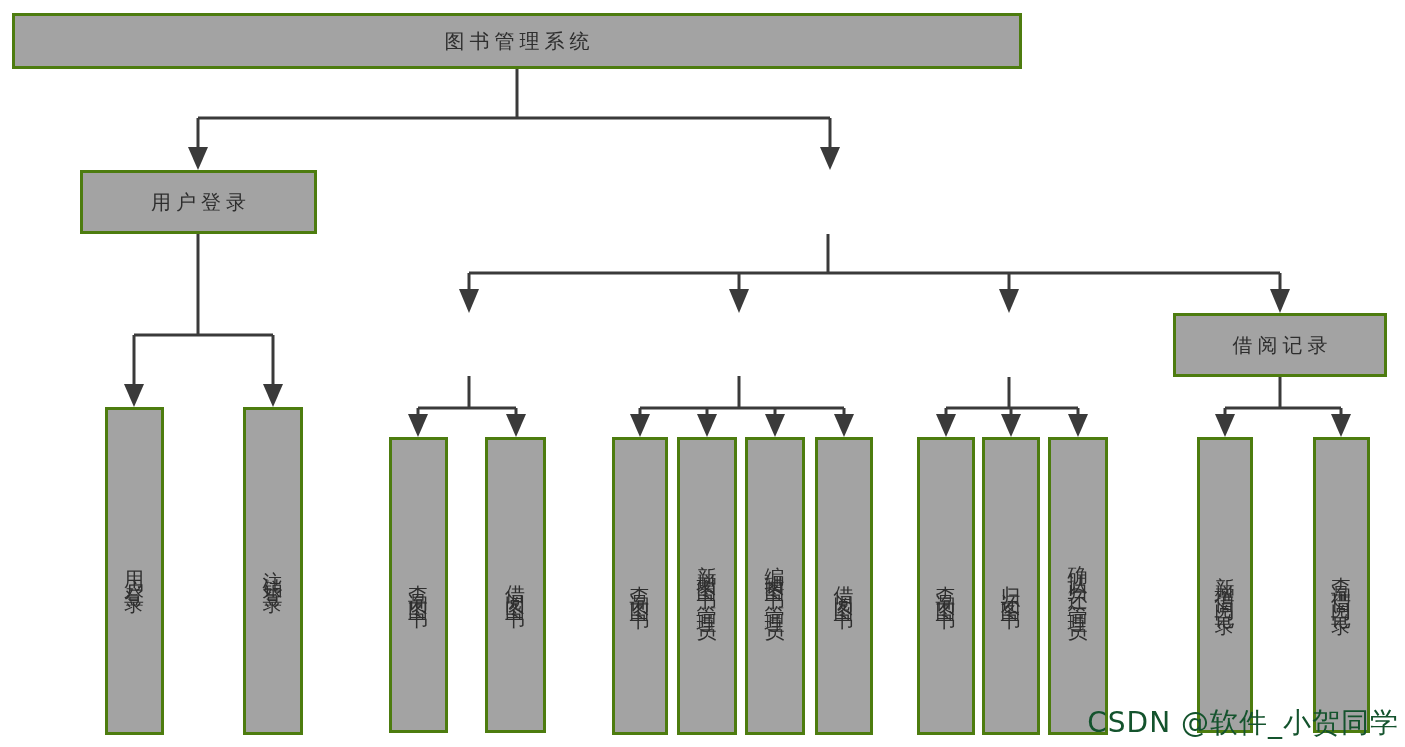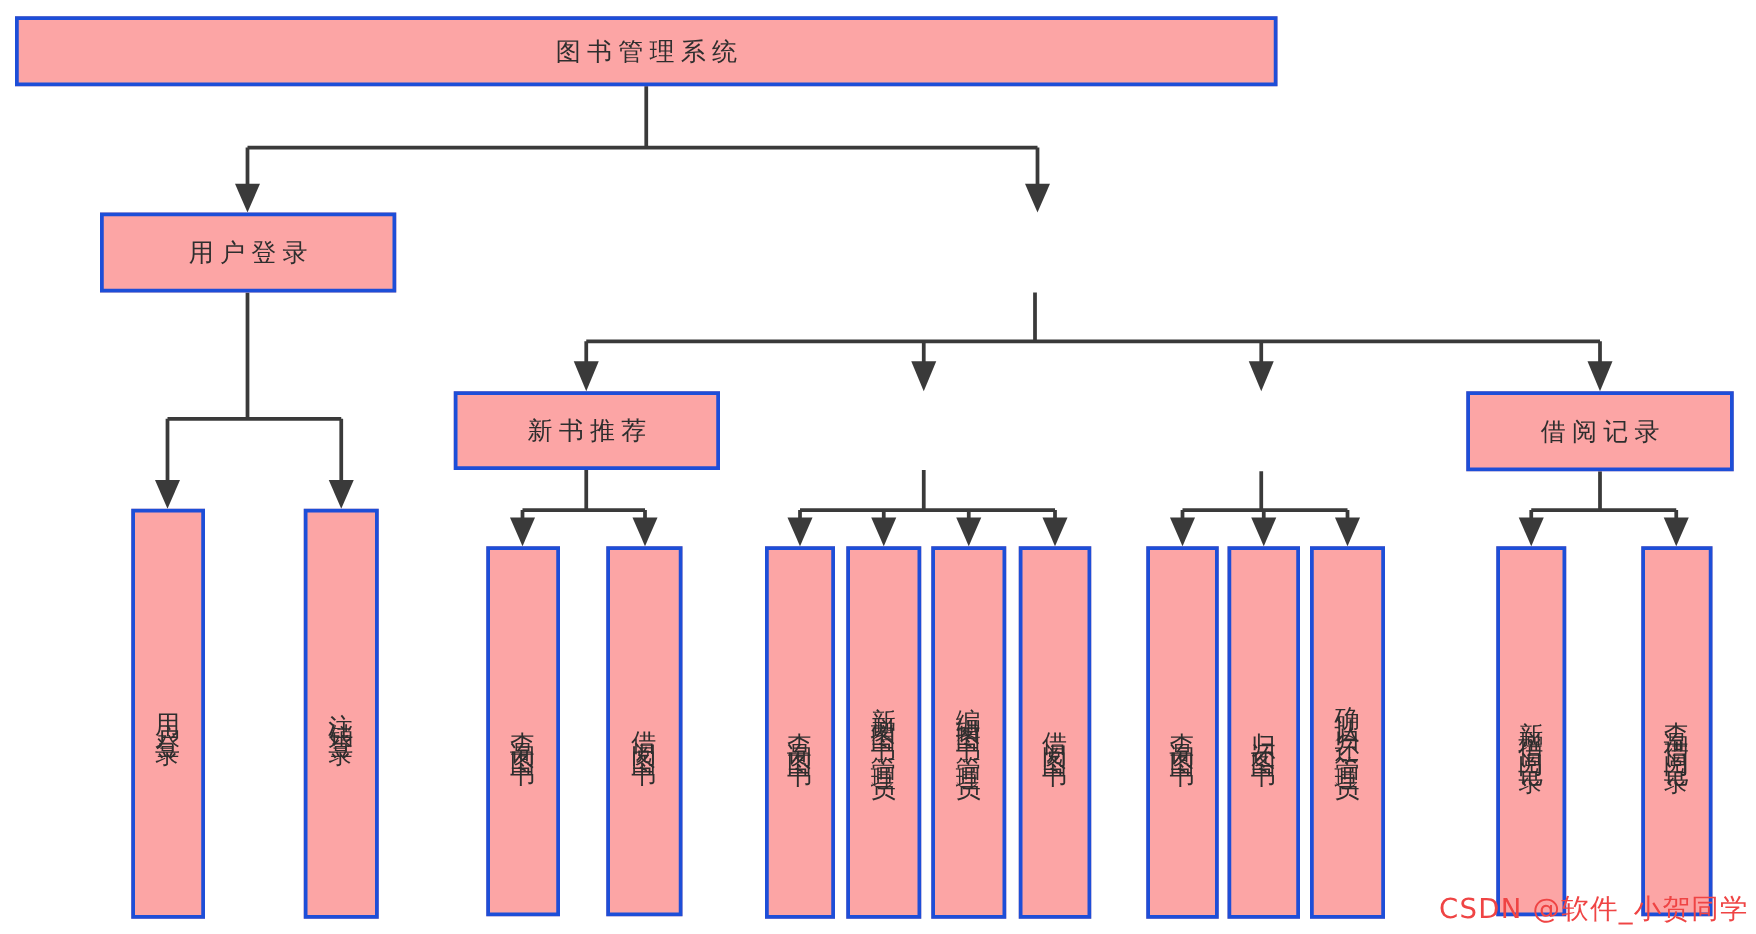--- a/index.html
+++ b/index.html
@@ -17,22 +17,22 @@
   }
   .connectors {
     position: absolute;
     left: 0;
     top: 0;
     z-index: 1;
   }
   .node {
     position: absolute;
     box-sizing: border-box;
-    border: 3px solid #1d4ed8;
-    background: #fca5a5;
+    border: 3px solid #4d7c0f;
+    background: #a3a3a3;
     display: flex;
     align-items: center;
     justify-content: center;
     z-index: 2;
     color: #2e2e2e;
   }
   .node .hlabel {
     font-size: 20px;
     letter-spacing: 5px;
     text-indent: 5px;
@@ -45,22 +45,22 @@
     font-size: 20px;
     letter-spacing: 8px;
     line-height: 1;
     white-space: nowrap;
     color: #2e2e2e;
   }
   .watermark {
     position: absolute;
     right: 6px;
     bottom: 5px;
-    font-size: 22px;
-    color: #ef4444;
+    font-size: 28px;
+    color: #14532d;
     z-index: 3;
     white-space: nowrap;
     letter-spacing: 1px;
   }
 </style>
 </head>
 <body>
 
 <div class="stage">
 
@@ -138,23 +138,20 @@
   </svg>
 
   <div class="node" style="left:12px;top:13px;width:1010px;height:56px">
     <span class="hlabel">图书管理系统</span>
   </div>
 
   <div class="node" style="left:80px;top:170px;width:237px;height:64px">
     <span class="hlabel">用户登录</span>
   </div>
 
-  <div class="node" style="left:363px;top:313px;width:213px;height:63px">
-    <span class="hlabel">新书推荐</span>
-  </div>
   <div class="node" style="left:1173px;top:313px;width:214px;height:64px">
     <span class="hlabel">借阅记录</span>
   </div>
 
   <div class="node" style="left:105px;top:407px;width:59px;height:328px">
     <span class="vlabel">用户登录</span>
   </div>
   <div class="node" style="left:243px;top:407px;width:60px;height:328px">
     <span class="vlabel">注销登录</span>
   </div>

